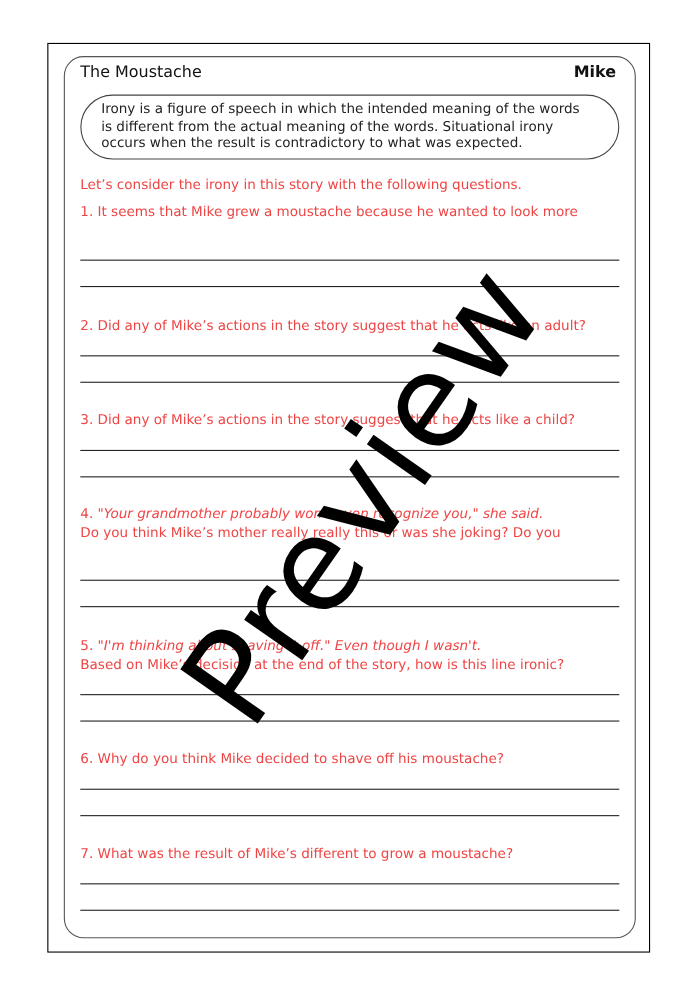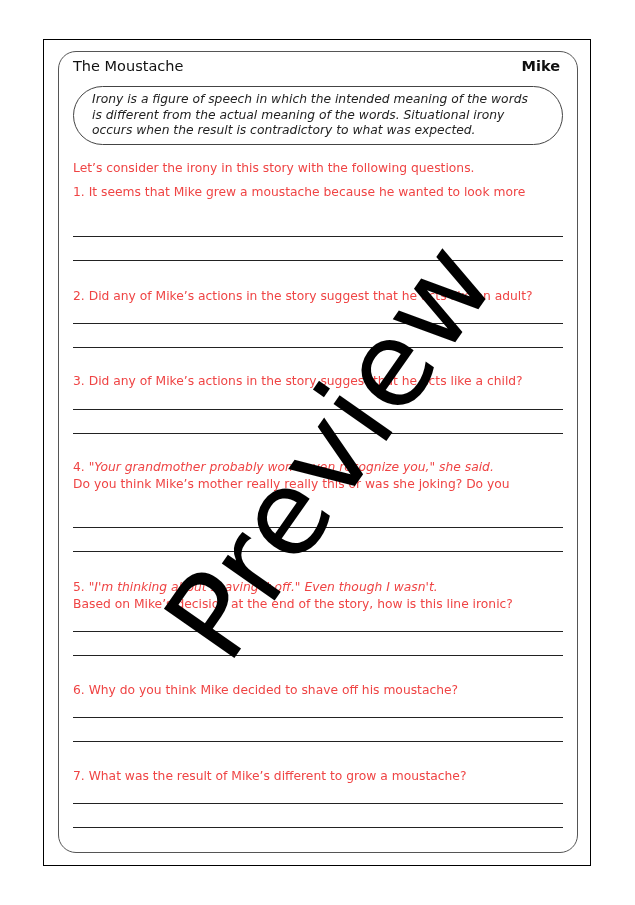--- a/index.html
+++ b/index.html
@@ -6,21 +6,21 @@
   body { width: 635px; height: 905px; position: relative; overflow: hidden;
          font-family: "DejaVu Sans", sans-serif; color: #1a1a1a; }
   .outer { position: absolute; left: 43px; top: 39px; width: 548px; height: 827px;
            border: 1px solid #000; box-sizing: border-box; }
   .inner { position: absolute; left: 58px; top: 51px; width: 520px; height: 802px;
            border: 1px solid #555; border-radius: 18px; box-sizing: border-box; }
   .title { position: absolute; left: 73px; top: 58px; font-weight: normal; font-size: 14.5px; color: #111; }
   .topic { position: absolute; right: 75px; top: 58px; font-weight: bold; font-size: 14.5px; color: #111; }
   .defbox { position: absolute; left: 73px; top: 86px; width: 490px; height: 59px;
             border: 1px solid #444; border-radius: 30px; box-sizing: border-box;
-            padding: 5px 22px 0 18px; font-size: 12.3px; line-height: 15.5px; color: #222; font-style: italic; }
+            padding: 5px 22px 0 18px; font-size: 12.3px; line-height: 15.5px; color: #222; }
   .text { position: absolute; left: 73px; font-size: 12.3px; line-height: 16.5px; color: #ef4444; white-space: nowrap; }
   .text i { font-style: italic; }
   .line { position: absolute; left: 73px; width: 490px; height: 0; border-top: 1px solid #222; }
   .watermark { position: absolute; left: 330px; top: 450px; transform: translate(-50%,-50%) rotate(-55deg);
                font-family: "DejaVu Sans", sans-serif; font-size: 118px; font-weight: normal;
                color: #000; letter-spacing: 2px; white-space: nowrap; pointer-events: none; line-height: 1; }
 </style>
 </head>
 <body>
 

